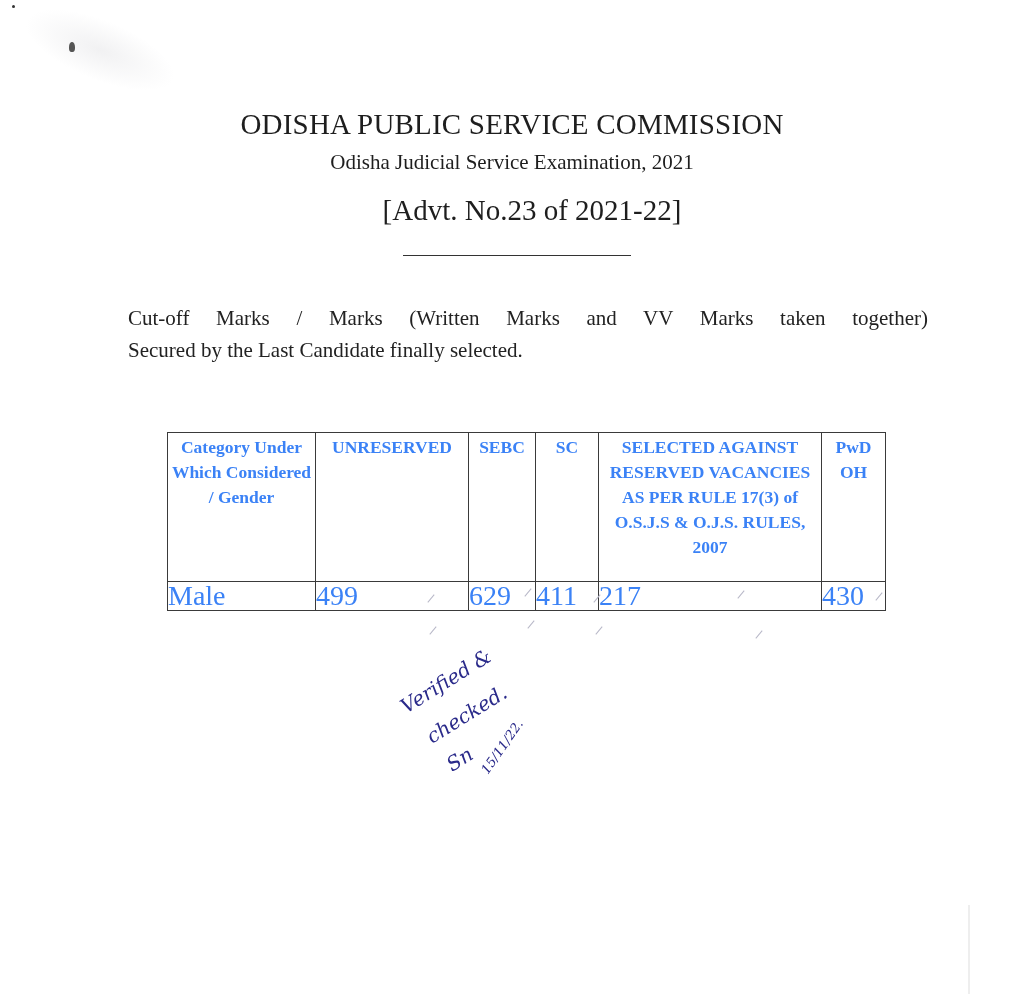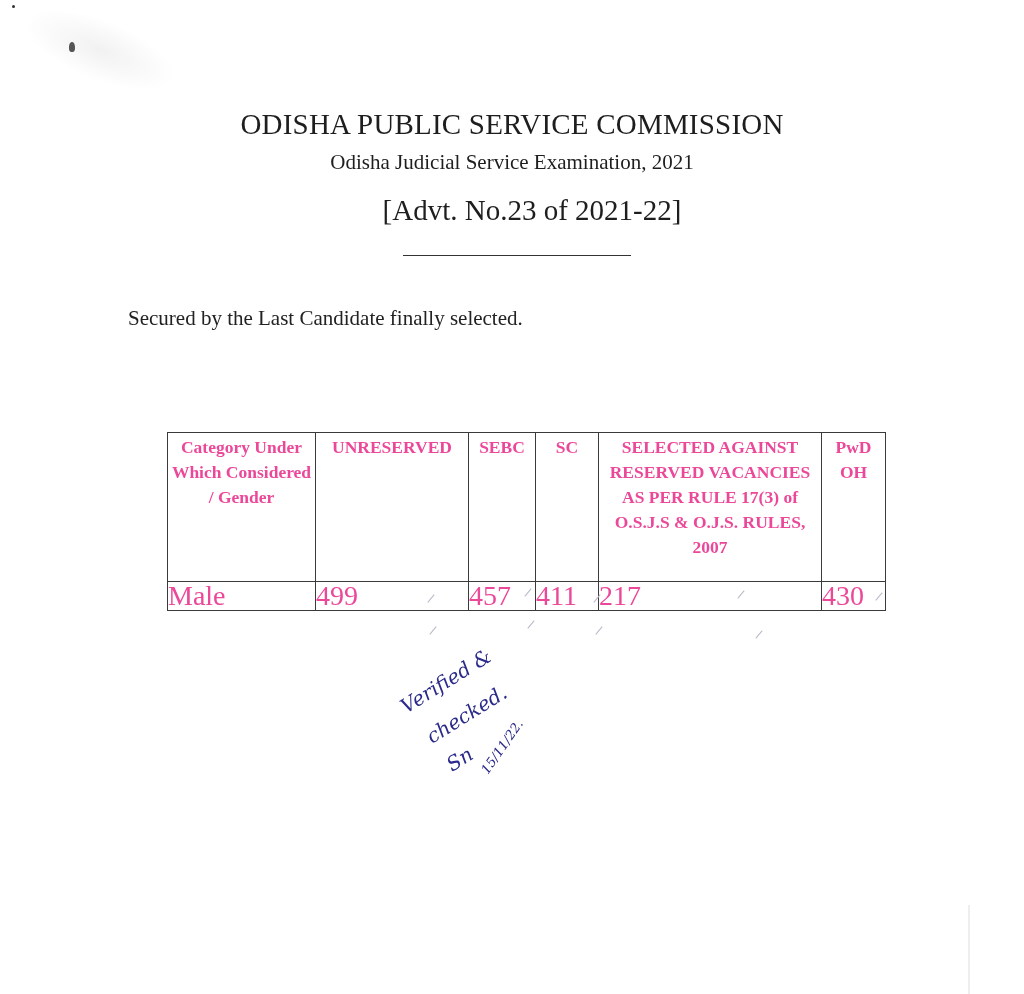--- a/index.html
+++ b/index.html
@@ -33,21 +33,21 @@
       font-family: "Liberation Serif", "DejaVu Serif", serif;
       font-size: 21px; line-height: 32px; text-align: justify;
       color: #222;
     }
     .para .l1 { display: block; text-align: justify; text-align-last: justify; word-spacing: 4px; }
     .para .l2 { display: block; }
     table.cutoff {
       position: absolute; left: 167px; top: 432px;
       border-collapse: collapse;
       font-family: "Liberation Serif", "DejaVu Serif", serif;
-      color: #ec4899;
+      color: #3b82f6;
     }
     table.cutoff th, table.cutoff td {
       border: 1.5px solid #3a3a3a;
       padding: 0;
     }
     table.cutoff th {
       font-weight: bold; font-size: 17.5px; line-height: 25px;
       vertical-align: top; text-align: center;
       padding-top: 2px; height: 146px;
     }
@@ -82,39 +82,40 @@
 <div class="smudge"></div>
 <div class="dot"></div>
 <div class="pin-mark"></div>
 
 <div class="header h1">ODISHA PUBLIC SERVICE COMMISSION</div>
 <div class="header h2">Odisha Judicial Service Examination, 2021</div>
 <div class="header h3">[Advt. No.23 of 2021-22]</div>
 <div class="rule"></div>
 
 <div class="para">
+  <span class="l1">Cut-off Marks / Marks (Written Marks and VV Marks taken together)</span>
   <span class="l2">Secured by the Last Candidate finally selected.</span>
 </div>
 
 <table class="cutoff">
   <thead>
     <tr>
       <th class="c0">Category Under Which Considered / Gender</th>
       <th class="c1">UNRESERVED</th>
       <th class="c2">SEBC</th>
       <th class="c3">SC</th>
       <th class="c4">SELECTED AGAINST RESERVED VACANCIES AS PER RULE 17(3) of O.S.J.S &amp; O.J.S. RULES, 2007</th>
       <th class="c5">PwD OH</th>
     </tr>
   </thead>
   <tbody>
     <tr>
       <td>Male</td>
       <td>499</td>
-      <td>457</td>
+      <td>629</td>
       <td>411</td>
       <td>217</td>
       <td>430</td>
     </tr>
   </tbody>
 </table>
 
 <div class="tick" style="left:426px; top:598px;"></div>
 <div class="tick" style="left:523px; top:592px;"></div>
 <div class="tick" style="left:592px; top:598px;"></div>

